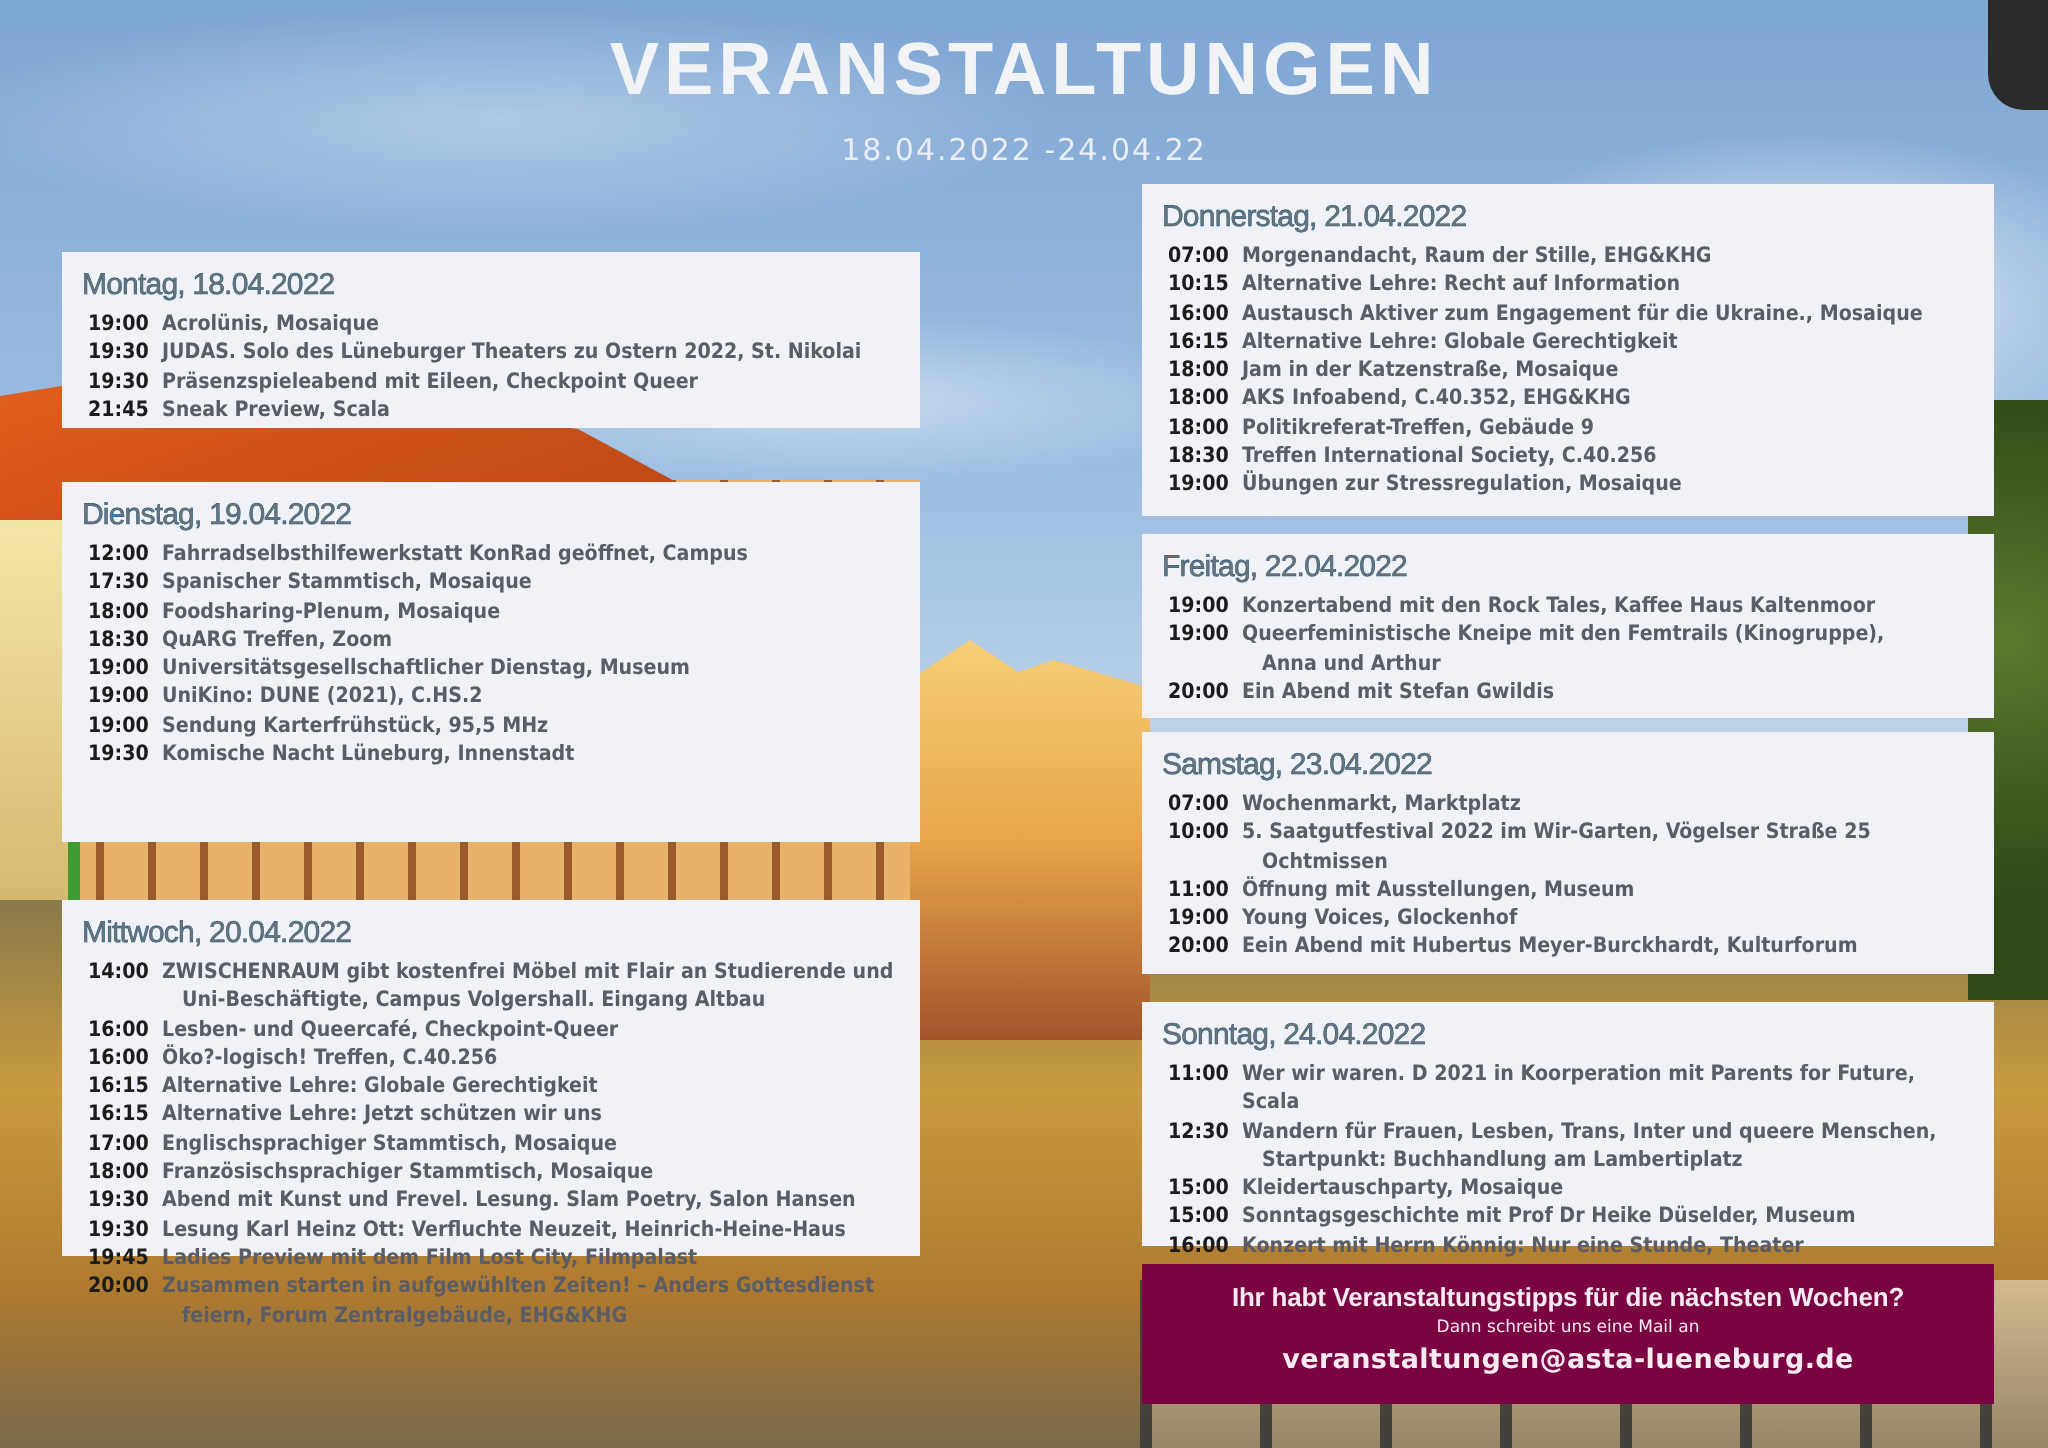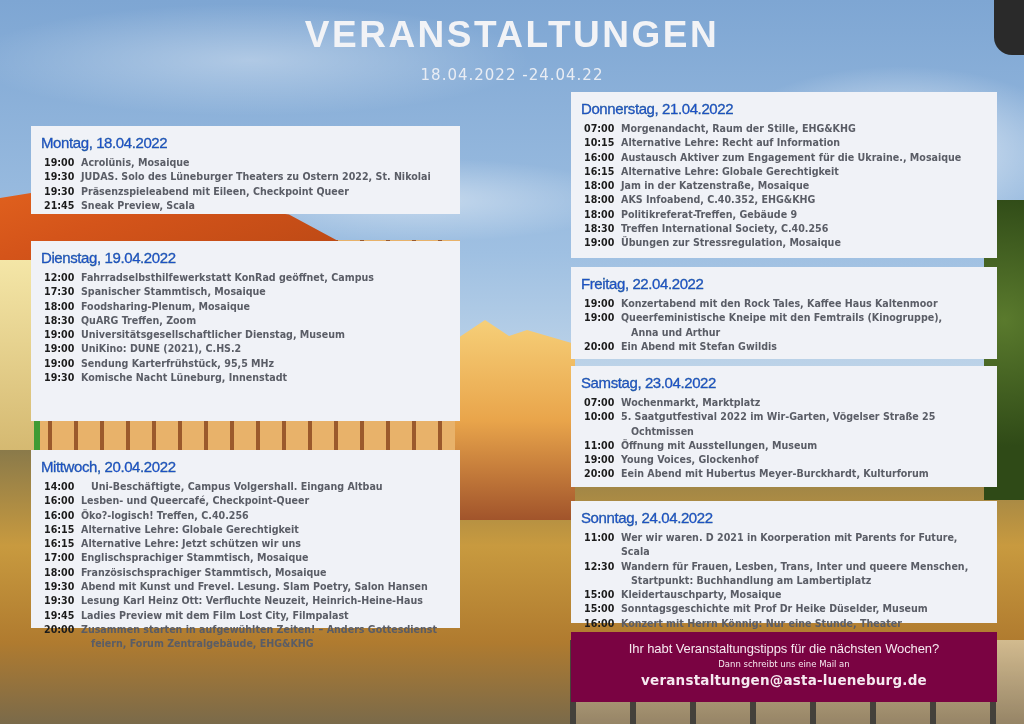--- a/index.html
+++ b/index.html
@@ -72,21 +72,21 @@
   }
 
   
   .card {
     position: absolute;
     background: #f0f2f7;
     padding: 8px 10px 6px 10px;
   }
   .card .day {
     font-family: "Liberation Sans", sans-serif;
-    color: #1d4ed8; font-size: 15px; font-weight: normal;
+    color: #737373; font-size: 15px; font-weight: normal;
     letter-spacing: -0.4px; margin-bottom: 4px;
     -webkit-text-stroke: 0.3px #1f5a85;
   }
   .card .ev {
     display: flex; font-family: "DejaVu Sans Condensed", "DejaVu Sans", sans-serif;
     font-size: 10.6px; line-height: 14.3px; font-weight: bold;
   }
   .card .ev .t { color: #1c1c1c; width: 40px; flex: 0 0 40px; padding-left: 3px; }
   .card .ev .d { color: #5a5d66; white-space: pre-wrap; }
   .card .ev .d .cont { display: block; padding-left: 10px; }
@@ -97,21 +97,21 @@
   #thu { left: 571px; top: 92px; width: 426px; height: 166px; }
   #fri { left: 571px; top: 267px; width: 426px; height: 92px; }
   #sat { left: 571px; top: 366px; width: 426px; height: 121px; }
   #sun { left: 571px; top: 501px; width: 426px; height: 122px; }
 
   .promo {
     position: absolute; left: 571px; top: 632px; width: 426px; height: 70px;
     background: #7a0342; color: #f6e9f0; text-align: center;
   }
   .promo .q {
-    font-family: "Liberation Sans", sans-serif; font-weight: normal;
+    font-family: "Liberation Sans", sans-serif; font-weight: bold;
     font-size: 13px; margin-top: 9px; letter-spacing: -0.1px;
   }
   .promo .sub {
     font-family: "DejaVu Sans", sans-serif; font-weight: normal;
     font-size: 8.5px; margin-top: 3px;
   }
   .promo .mail {
     font-family: "DejaVu Sans", sans-serif; font-weight: bold;
     font-size: 13.5px; margin-top: 3px; letter-spacing: 0.2px;
   }
@@ -192,21 +192,21 @@
         <span class="d"><span>Komische Nacht Lüneburg, Innenstadt</span></span>
       </div>
     </div>
 </div>
 
 <div class="card" id="wed">
   <div class="day">Mittwoch, 20.04.2022</div>
   <div class="events">
       <div class="ev">
         <span class="t">14:00</span>
-        <span class="d"><span class="cont">Uni-Beschäftigte, Campus Volgershall. Eingang Altbau</span></span>
+        <span class="d"><span>ZWISCHENRAUM gibt kostenfrei Möbel mit Flair an Studierende und</span><span class="cont">Uni-Beschäftigte, Campus Volgershall. Eingang Altbau</span></span>
       </div>
       <div class="ev">
         <span class="t">16:00</span>
         <span class="d"><span>Lesben- und Queercafé, Checkpoint-Queer</span></span>
       </div>
       <div class="ev">
         <span class="t">16:00</span>
         <span class="d"><span>Öko?-logisch! Treffen, C.40.256</span></span>
       </div>
       <div class="ev">

